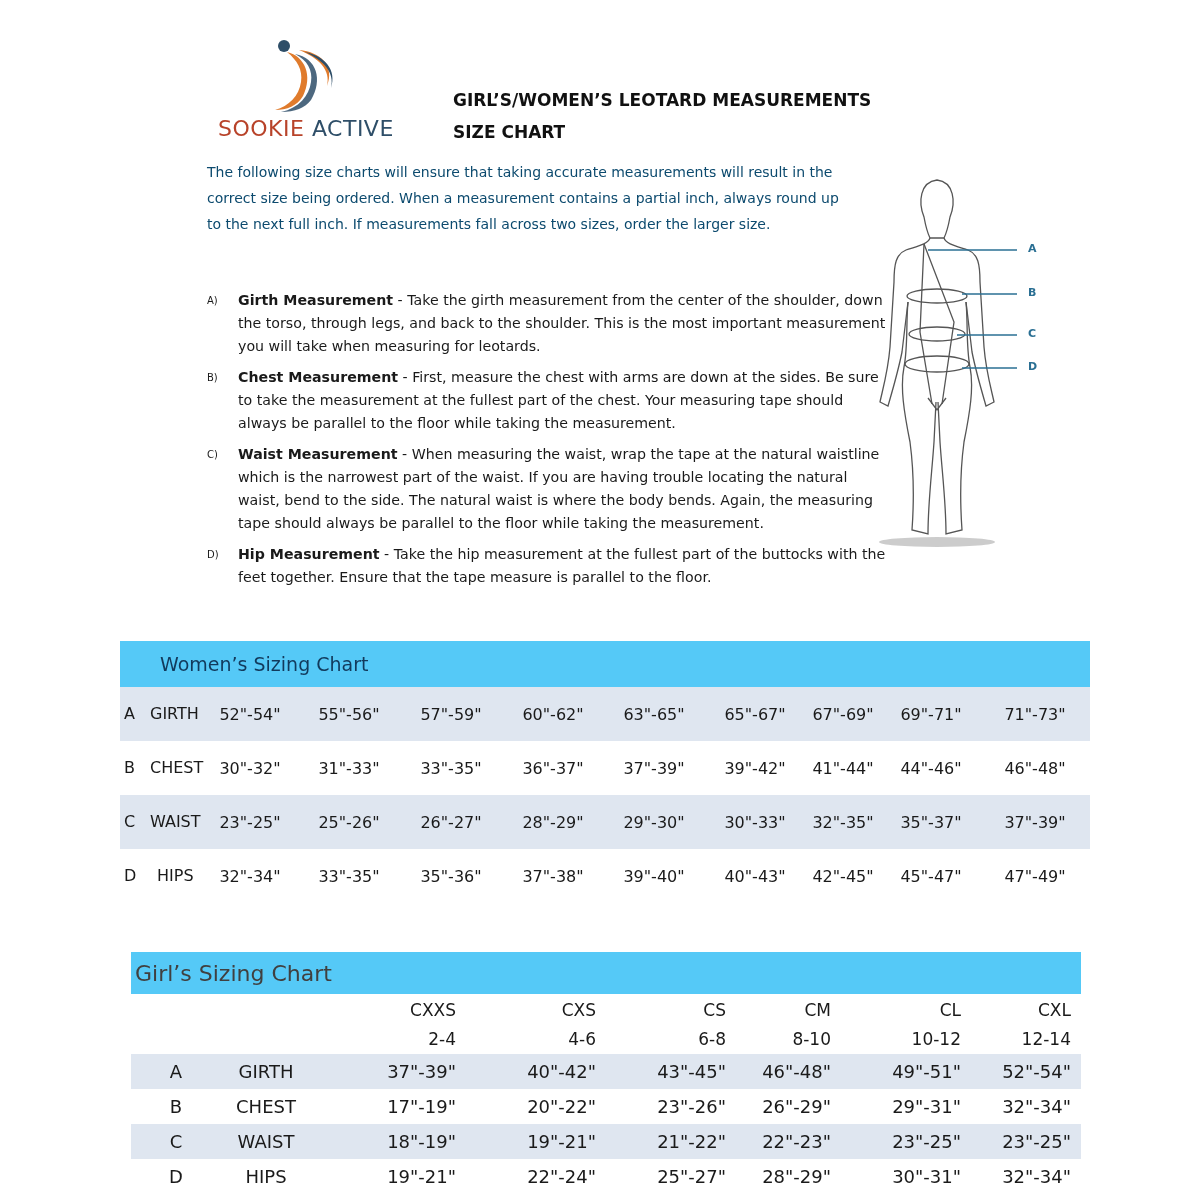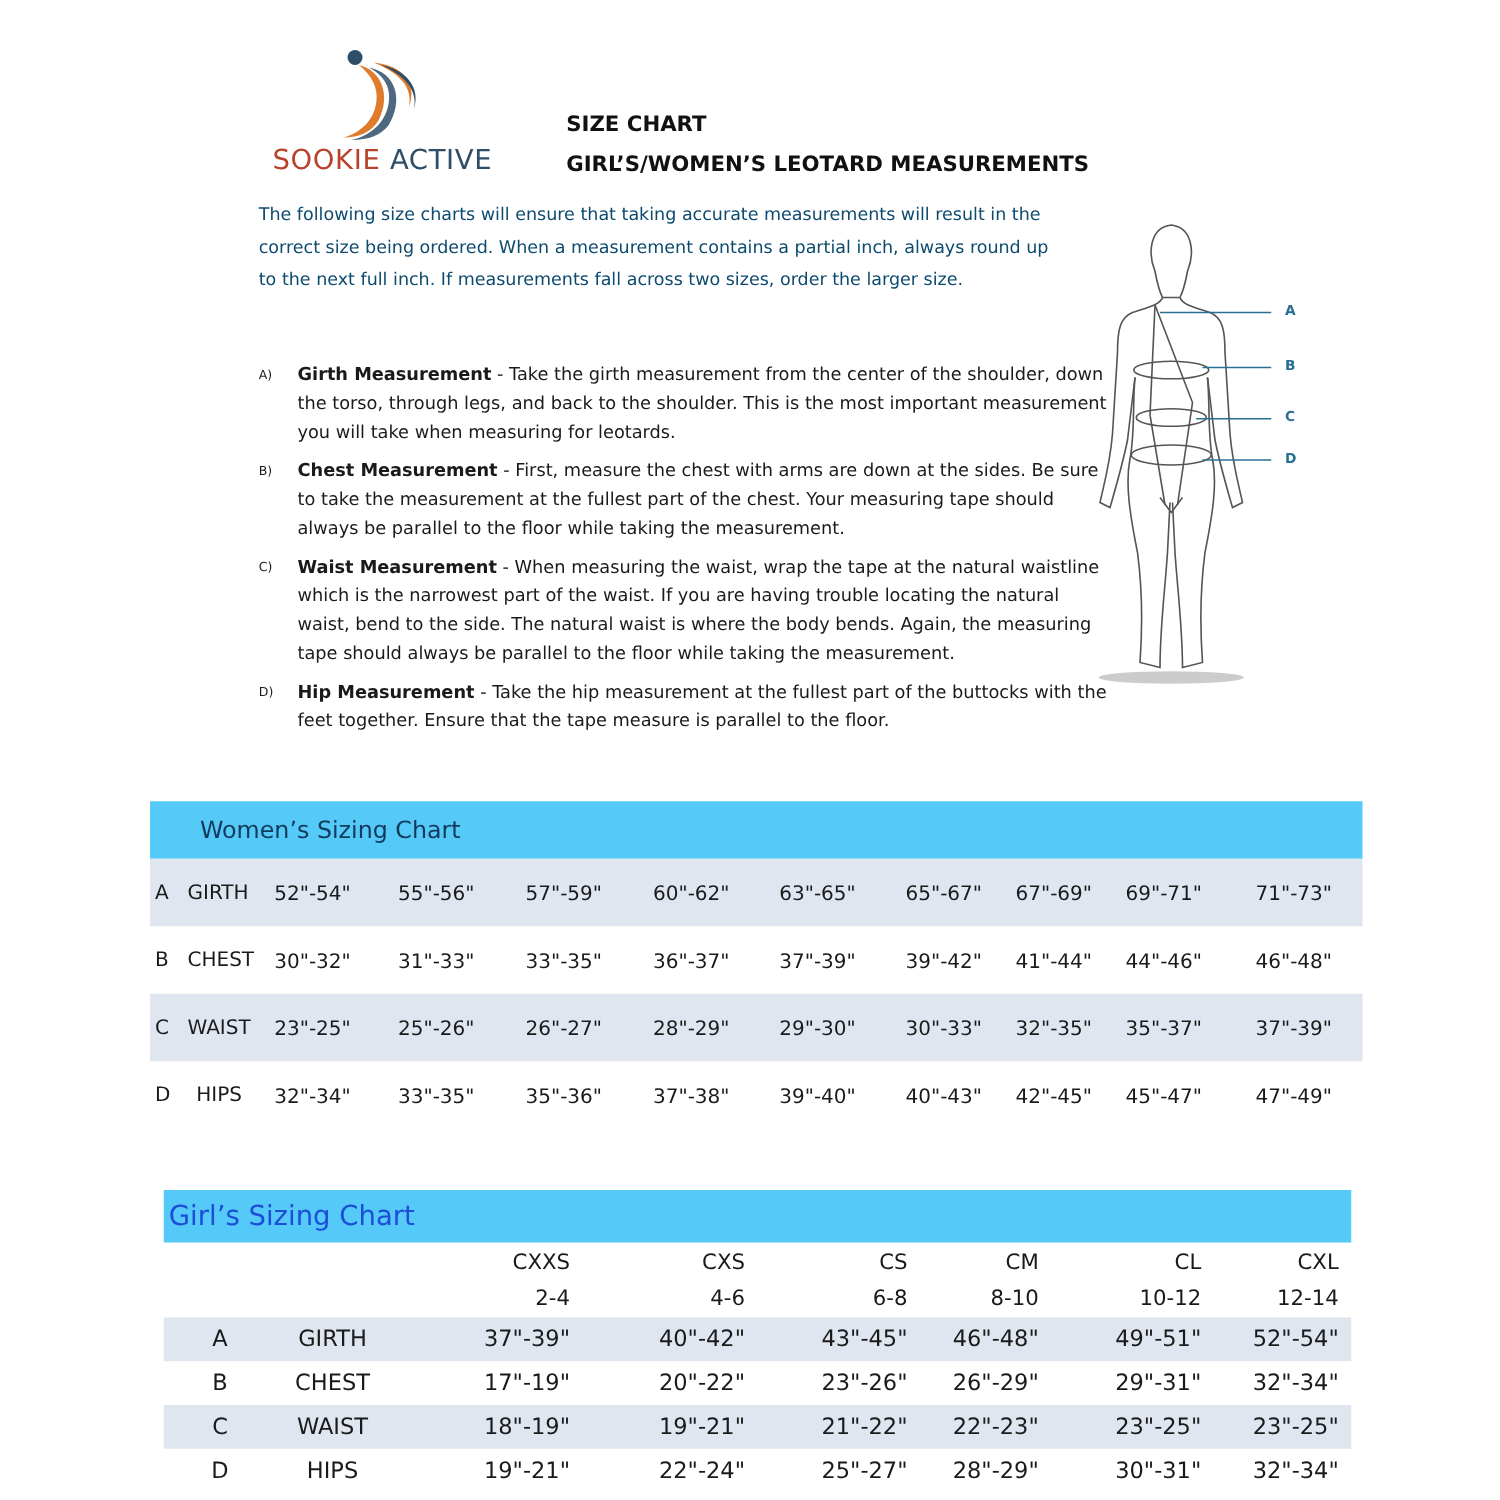--- a/index.html
+++ b/index.html
@@ -40,21 +40,21 @@
     .w-cell.c2 { width: 106px; }
     .w-cell.c3 { width: 98px; }
     .w-cell.c4 { width: 104px; }
     .w-cell.c5 { width: 98px; }
     .w-cell.c6 { width: 78px; }
     .w-cell.c7 { width: 98px; }
     .w-cell.c8 { width: 110px; }
 
     
     .girls { position: absolute; left: 131px; top: 952px; width: 950px; }
-    .girls .banner { height: 42px; line-height: 44px; font-size: 22px; padding-left: 4px; color: #1d4ed8; }
+    .girls .banner { height: 42px; line-height: 44px; font-size: 22px; padding-left: 4px; color: #404040; }
     .g-head { display: flex; font-size: 17px; line-height: 29px; padding-top: 2px; }
     .g-row { height: 35px; display: flex; align-items: center; font-size: 18px; }
     .g-row.shaded { background: #dfe6f0; }
     .g-ltr { width: 90px; text-align: center; }
     .g-nm { width: 90px; text-align: center; }
     .g-cell { text-align: right; }
     .g-cell.c0 { width: 145px; }
     .g-cell.c1 { width: 140px; }
     .g-cell.c2 { width: 130px; }
     .g-cell.c3 { width: 105px; }
@@ -70,22 +70,22 @@
     <circle cx="19" cy="10" r="6" fill="#2e4e68"></circle>
     <path d="M22 16 C40 20, 48 40, 38 60 C32 70, 22 74, 10 74 C24 70, 34 60, 36 46 C38 34, 32 24, 22 16 Z" fill="#e07b2c"></path>
     <path d="M30 18 C52 22, 58 44, 46 64 C40 72, 30 76, 16 76 C34 72, 44 60, 46 46 C48 34, 42 24, 30 18 Z" fill="#2e4e68" opacity="0.85"></path>
     <path d="M34 14 C56 16, 70 30, 62 50 C66 34, 54 22, 34 14 Z" fill="#e07b2c"></path>
     <path d="M40 16 C60 20, 72 34, 66 52 C70 36, 58 24, 40 16 Z" fill="#2e4e68"></path>
   </svg>
   <div class="logo-text"><span class="sookie">SOOKIE</span> <span class="active">ACTIVE</span></div>
 </div>
 
 <div class="doc-title">
+  <div>GIRL’S/WOMEN’S LEOTARD MEASUREMENTS</div>
   <div>SIZE CHART</div>
-  <div>GIRL’S/WOMEN’S LEOTARD MEASUREMENTS</div>
 </div>
 
 <div class="intro">The following size charts will ensure that taking accurate measurements will result in the correct size being ordered. When a measurement contains a partial inch, always round up to the next full inch. If measurements fall across two sizes, order the larger size.</div>
 
 <div class="measures">
   <div class="measure">
     <span class="letter">A)</span>
     <span class="mname">Girth Measurement</span><span> - Take the girth measurement from the center of the shoulder, down the torso, through legs, and back to the shoulder. This is the most important measurement you will take when measuring for leotards.</span>
   </div>
   <div class="measure">

